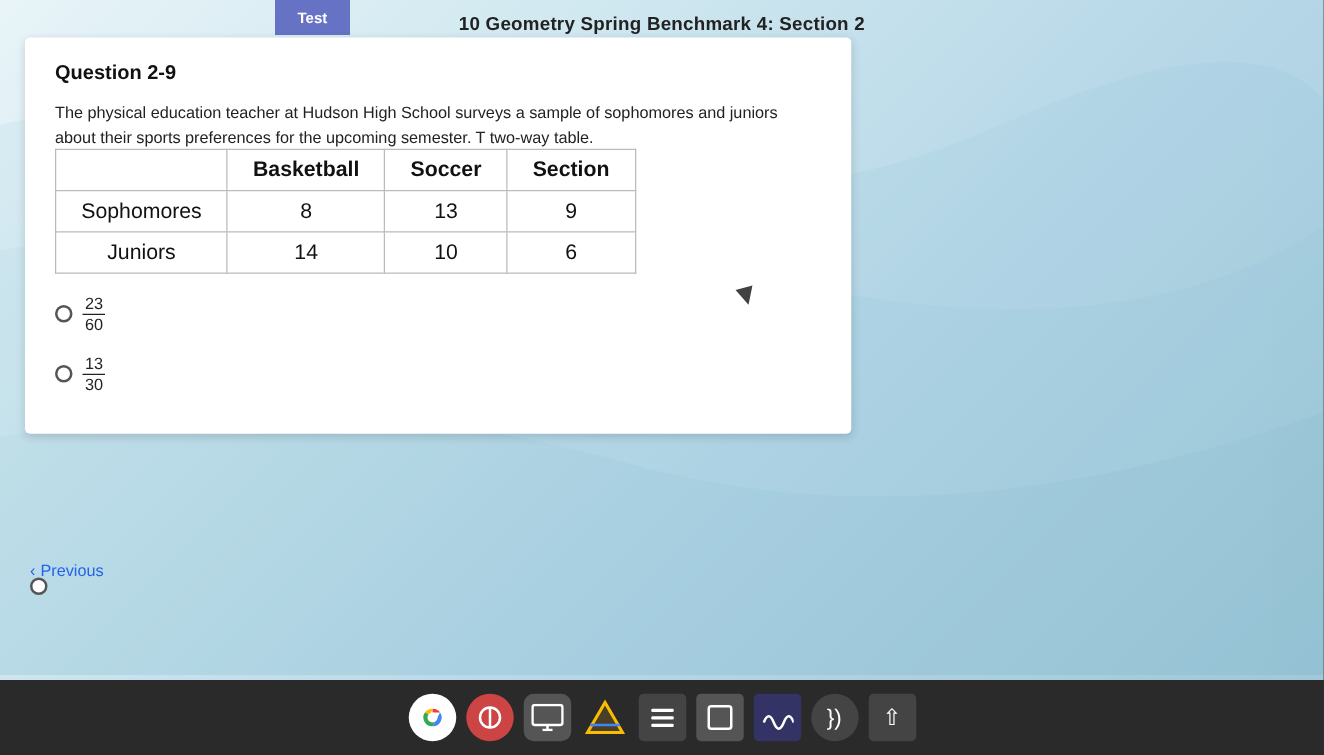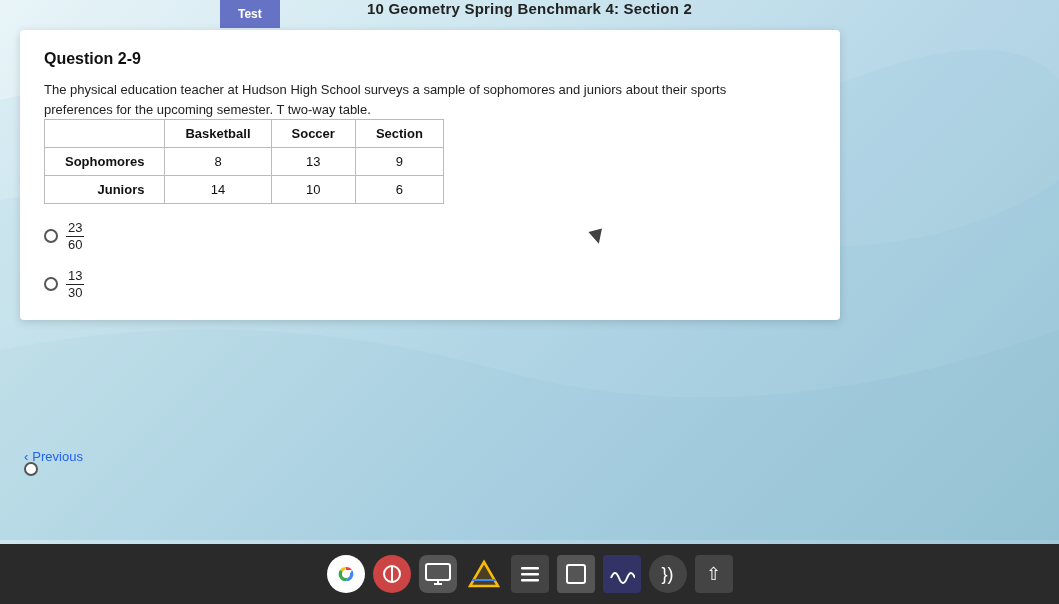--- a/index.html
+++ b/index.html
@@ -25,40 +25,40 @@
     }
 
     
     .top-bar {
       position: absolute;
       top: 0;
       left: 0;
       right: 0;
       height: 28px;
       display: flex;
-      align-items: flex-start;
+      align-items: flex-end;
       justify-content: center;
     }
 
     .top-bar-title {
       font-size: 15px;
       font-weight: 600;
       color: #222;
       letter-spacing: 0.2px;
     }
 
     
     .content-card {
       position: absolute;
       top: 30px;
       left: 20px;
-      width: 820px;
+      width: 661px;
       background: white;
       border-radius: 4px;
-      padding: 20px 24px 20px 24px;
+      padding: 20px 24px 32px 24px;
       box-shadow: 0 2px 8px rgba(0,0,0,0.15);
     }
 
     .question-label {
       font-size: 16px;
       font-weight: 700;
       color: #111;
       margin-bottom: 12px;
     }
 
@@ -67,39 +67,39 @@
       color: #222;
       line-height: 1.5;
       margin-bottom: 0;
       max-width: 700px;
     }
 
     
     .data-table {
       border-collapse: collapse;
       margin-bottom: 16px;
-      font-size: 13px;
+      font-size: 17px;
     }
 
     .data-table th,
     .data-table td {
       border: 1px solid #bbb;
       padding: 6px 20px;
       text-align: center;
       color: #111;
     }
 
     .data-table th {
       font-weight: 600;
       background: white;
     }
 
     .data-table td.row-label {
-      text-align: right;
-      font-weight: 700;
+      text-align: center;
+      font-weight: 400;
     }
 
     
     .probability-question {
       font-size: 13px;
       color: #222;
       margin-bottom: 14px;
       line-height: 1.5;
     }
 

